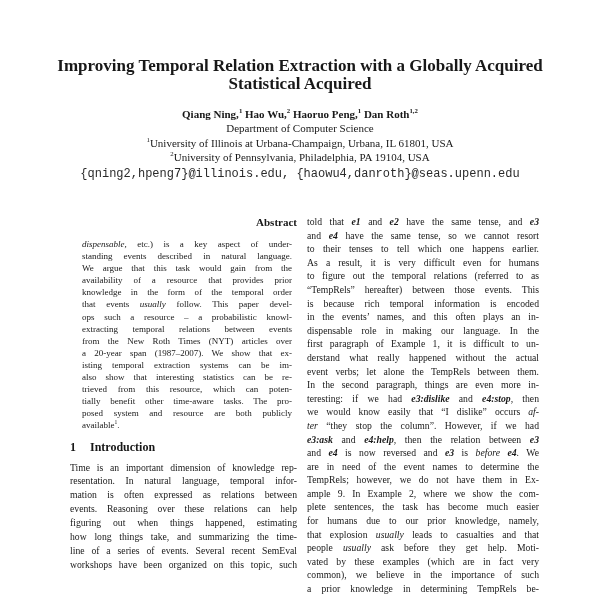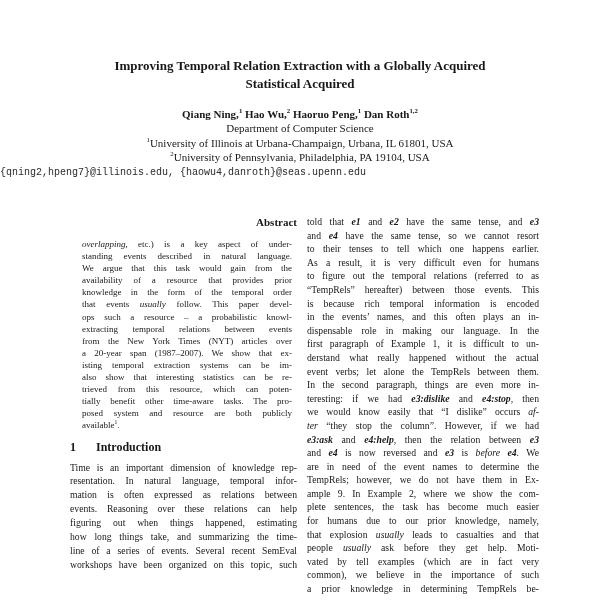--- a/index.html
+++ b/index.html
@@ -1,32 +1,32 @@
 <!DOCTYPE html>
 <html><head>
 <meta charset="utf-8">
 <style>
   html,body{margin:0;padding:0;background:#ffffff;}
   .page{position:relative;width:600px;height:600px;background:#ffffff;overflow:hidden;
         font-family:"Liberation Serif","DejaVu Serif",serif;color:#181818;}
   .title{position:absolute;top:57px;left:0;width:600px;text-align:center;
-         font-weight:bold;font-size:13px;line-height:17.5px;}
+         font-weight:bold;font-size:17px;line-height:17.5px;}
   .byline{position:absolute;top:107px;left:0;width:600px;text-align:center;
           font-size:11px;line-height:14.4px;}
   .authors{font-weight:bold;}
-  .emails{position:absolute;top:167px;left:0;width:600px;text-align:left;
-          font-family:"Liberation Mono","DejaVu Sans Mono",monospace;font-size:10px;color:#2a2a2a;}
+  .emails{position:absolute;top:167px;left:0;width:600px;text-align:center;
+          font-family:"Liberation Mono","DejaVu Sans Mono",monospace;font-size:12px;color:#2a2a2a;}
   .col-left{position:absolute;left:70px;top:214px;width:227px;}
   .col-right{position:absolute;left:307px;top:215px;width:232px;
              font-size:9.7px;line-height:13.6px;}
   .abs-head{text-align:right;font-weight:bold;font-size:11px;height:24px;padding-top:2px;box-sizing:border-box;}
   .abs-body{margin-left:12px;width:210px;font-size:9px;line-height:12.1px;}
   .sec-head{margin-top:8px;font-weight:bold;font-size:12px;line-height:14px;}
   .sec-num{display:inline-block;}
-  .sec-title{display:inline-block;margin-left:20px;}
+  .sec-title{display:inline-block;margin-left:14px;}
   .intro-body{margin-top:7px;width:227px;font-size:9.7px;line-height:13.9px;}
   .tline{text-align:justify;text-align-last:justify;}
   .tline.lastline{text-align-last:left;}
   sup{font-size:62%;line-height:0;vertical-align:super;}
 </style>
 </head>
 <body>
 
 <div class="page">
 
@@ -40,29 +40,29 @@
     <div>Department of Computer Science</div>
     <div><sup>1</sup>University of Illinois at Urbana-Champaign, Urbana, IL 61801, USA</div>
     <div><sup>2</sup>University of Pennsylvania, Philadelphia, PA 19104, USA</div>
   </div>
 
   <div class="emails">{qning2,hpeng7}@illinois.edu, {haowu4,danroth}@seas.upenn.edu</div>
 
   <div class="col-left">
     <div class="abs-head">Abstract</div>
     <div class="abs-body">
-        <div class="tline"><i>overlapping</i>, etc.) is a key aspect of under-</div>
+        <div class="tline"><i>dispensable</i>, etc.) is a key aspect of under-</div>
         <div class="tline">standing events described in natural language.</div>
         <div class="tline">We argue that this task would gain from the</div>
         <div class="tline">availability of a resource that provides prior</div>
         <div class="tline">knowledge in the form of the temporal order</div>
         <div class="tline">that events <i>usually</i> follow. This paper devel-</div>
         <div class="tline">ops such a resource – a probabilistic knowl-</div>
         <div class="tline">extracting temporal relations between events</div>
-        <div class="tline">from the New York Times (NYT) articles over</div>
+        <div class="tline">from the New Roth Times (NYT) articles over</div>
         <div class="tline">a 20-year span (1987–2007). We show that ex-</div>
         <div class="tline">isting temporal extraction systems can be im-</div>
         <div class="tline">also show that interesting statistics can be re-</div>
         <div class="tline">trieved from this resource, which can poten-</div>
         <div class="tline">tially benefit other time-aware tasks. The pro-</div>
         <div class="tline">posed system and resource are both publicly</div>
         <div class="tline lastline">available<sup>1</sup>.</div>
       </div>
     <div class="sec-head">
       <span class="sec-num">1</span><span class="sec-title">Introduction</span>
@@ -98,18 +98,18 @@
       <div class="tline"><i>ter</i> “they stop the column”. However, if we had</div>
       <div class="tline"><b><i>e3:ask</i></b> and <b><i>e4:help</i></b>, then the relation between <b><i>e3</i></b></div>
       <div class="tline">and <b><i>e4</i></b> is now reversed and <b><i>e3</i></b> is <i>before</i> <b><i>e4</i></b>. We</div>
       <div class="tline">are in need of the event names to determine the</div>
       <div class="tline">TempRels; however, we do not have them in Ex-</div>
       <div class="tline">ample 9. In Example 2, where we show the com-</div>
       <div class="tline">plete sentences, the task has become much easier</div>
       <div class="tline">for humans due to our prior knowledge, namely,</div>
       <div class="tline">that explosion <i>usually</i> leads to casualties and that</div>
       <div class="tline">people <i>usually</i> ask before they get help. Moti-</div>
-      <div class="tline">vated by tell examples (which are in fact very</div>
+      <div class="tline">vated by these examples (which are in fact very</div>
       <div class="tline">common), we believe in the importance of such</div>
       <div class="tline">a prior knowledge in determining TempRels be-</div>
     </div>
 
 </div>
 
 </body></html>

